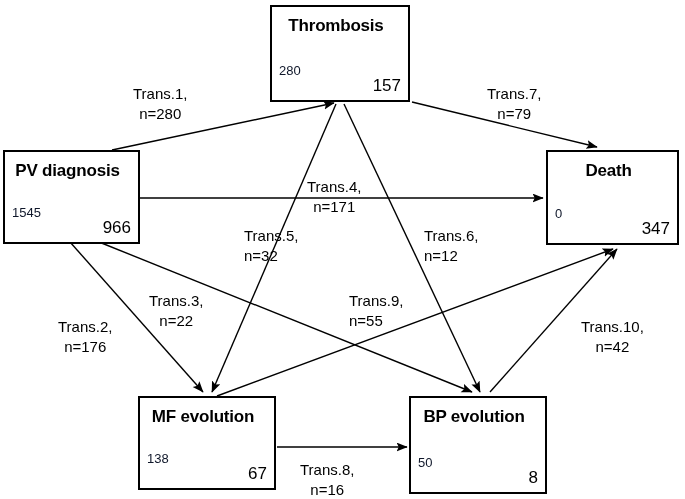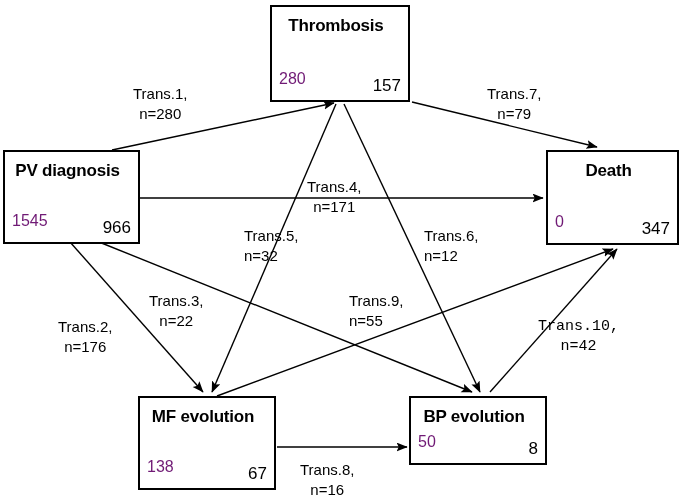--- a/index.html
+++ b/index.html
@@ -36,23 +36,23 @@
     top: 9px;
     text-align: center;
     font-size: 17px;
     font-weight: bold;
     color: #000000;
     letter-spacing: -0.2px;
   }
   .state-left-val {
     position: absolute;
     left: 7px;
-    bottom: 12px;
-    font-size: 16px;
-    color: #701a75;
+    bottom: 22px;
+    font-size: 13px;
+    color: #0f172a;
   }
   .state-right-val {
     position: absolute;
     right: 7px;
     bottom: 4px;
     font-size: 17px;
     color: #000000;
   }
   .edge-label {
     position: absolute;
@@ -118,21 +118,21 @@
     <div class="state-left-val">0</div>
     <div class="state-right-val">347</div>
   </div>
 
   <div class="state-box" style="left:138px; top:396px; width:138px; height:94px;">
     <div class="state-title">MF evolution</div>
     <div class="state-left-val">138</div>
     <div class="state-right-val">67</div>
   </div>
 
-  <div class="state-box" style="left:409px; top:396px; width:138px; height:69px;">
+  <div class="state-box" style="left:409px; top:396px; width:138px; height:98px;">
     <div class="state-title">BP evolution</div>
     <div class="state-left-val">50</div>
     <div class="state-right-val">8</div>
   </div>
 
   <div class="edge-label al-center" style="left:133px; top:84px;">
     <span class="l1">Trans.1,</span>
     <span class="l2">n=280</span>
   </div>
 
@@ -164,21 +164,21 @@
   <div class="edge-label al-left" style="left:349px; top:291px;">
     <span class="l1">Trans.9,</span>
     <span class="l2">n=55</span>
   </div>
 
   <div class="edge-label al-center" style="left:58px; top:317px;">
     <span class="l1">Trans.2,</span>
     <span class="l2">n=176</span>
   </div>
 
-  <div class="edge-label al-center" style="left:538px; top:317px;font-family:Liberation Mono, monospace;">
+  <div class="edge-label al-center" style="left:581px; top:317px;">
     <span class="l1">Trans.10,</span>
     <span class="l2">n=42</span>
   </div>
 
   <div class="edge-label al-center" style="left:300px; top:424px;margin-top:36px;">
     <span class="l1">Trans.8,</span>
     <span class="l2">n=16</span>
   </div>
 
 </div>

